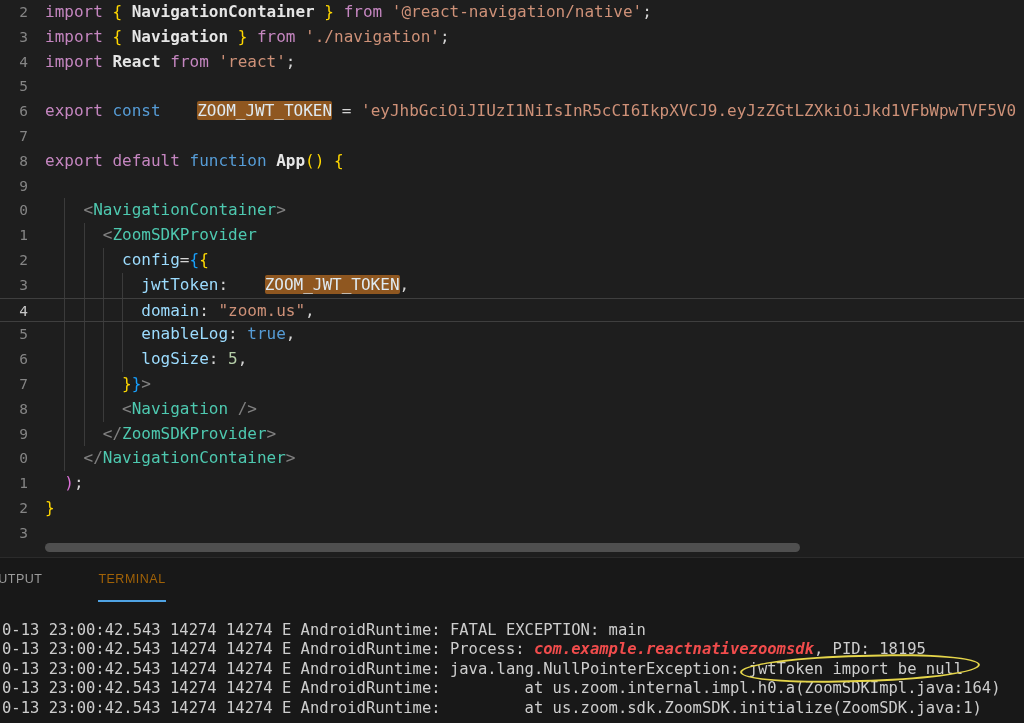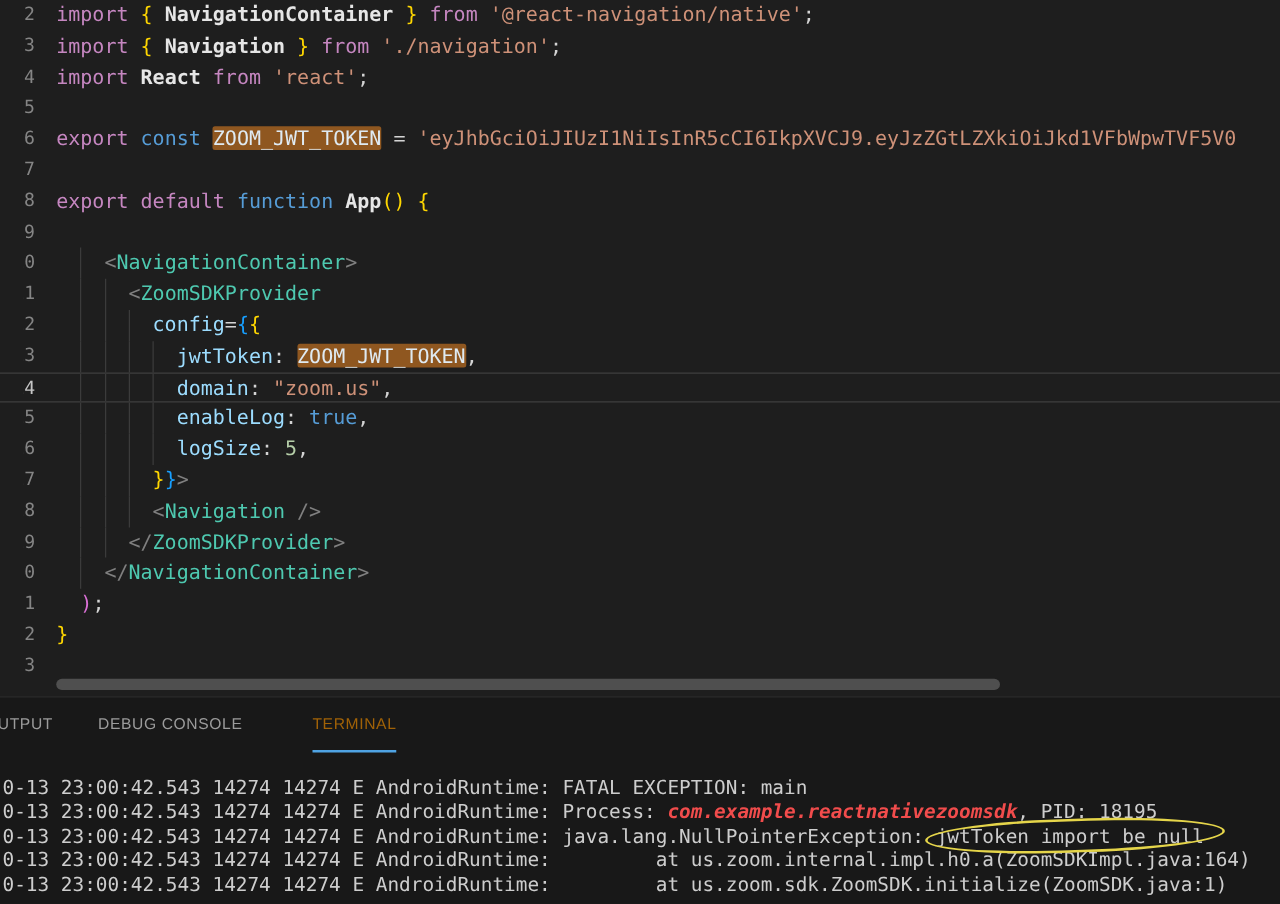--- a/index.html
+++ b/index.html
@@ -31,21 +31,21 @@
   .tk-pl    { color:#d4d4d4; }
   .tk-str   { color:#CE9178; }
   .tk-b1    { color:#FFD700; }
   .tk-b2    { color:#DA70D6; }
   .tk-b3    { color:#179FFF; }
   .tk-tag   { color:#4EC9B0; }
   .tk-ang   { color:#808080; }
   .tk-attr  { color:#9CDCFE; }
   .tk-num   { color:#B5CEA8; }
   .tk-const { color:#4FC1FF; }
-  .tk-hl    { background:#8f5720; border-radius:2px; color:#dfeaf2; }
+  .tk-hl    { background:#8f5720; border-radius:2px; color:#dfeaf2;margin-left:27px; }
 
   
   .hscroll { position:absolute; top:543px; left:0; right:0; height:10px; }
   .hthumb  { position:absolute; left:45px; width:755px; height:9px; background:#4f4f4f; border-radius:5px; }
 
   
   .panel { position:absolute; top:557px; left:0; right:0; bottom:0; background:#181818; border-top:1px solid #2b2b2b; }
   .panel-tabs {
     display:flex; gap:36px; height:44px; align-items:stretch; margin-left:-12px;
     font-family:"Liberation Sans", sans-serif; font-size:12.5px; letter-spacing:0.5px;
@@ -95,21 +95,20 @@
       <div class="row"><span class="ln">23</span><span class="code"></span></div>
     </div>
   <div class="hscroll">
     <div class="hthumb"></div>
   </div>
 </div>
 
 <div class="panel">
   <div class="panel-tabs">
       <div class="ptab">OUTPUT</div>
-      <div class="ptab">DEBUG CONSOLE</div>
       <div class="ptab active">TERMINAL</div>
     </div>
   <div class="terminal">
       <div class="tline"><span>0-13 23:00:42.543 14274 14274 E AndroidRuntime: FATAL EXCEPTION: main</span></div>
       <div class="tline"><span>0-13 23:00:42.543 14274 14274 E AndroidRuntime: Process: </span><span class="t-red">com.example.reactnativezoomsdk</span><span>, PID: 18195</span></div>
       <div class="tline"><span>0-13 23:00:42.543 14274 14274 E AndroidRuntime: java.lang.NullPointerException: </span><span class="t-circ">jwtToken import be null</span></div>
       <div class="tline"><span>0-13 23:00:42.543 14274 14274 E AndroidRuntime:         at us.zoom.internal.impl.h0.a(ZoomSDKImpl.java:164)</span></div>
       <div class="tline"><span>0-13 23:00:42.543 14274 14274 E AndroidRuntime:         at us.zoom.sdk.ZoomSDK.initialize(ZoomSDK.java:1)</span></div>
     </div>
 </div>

